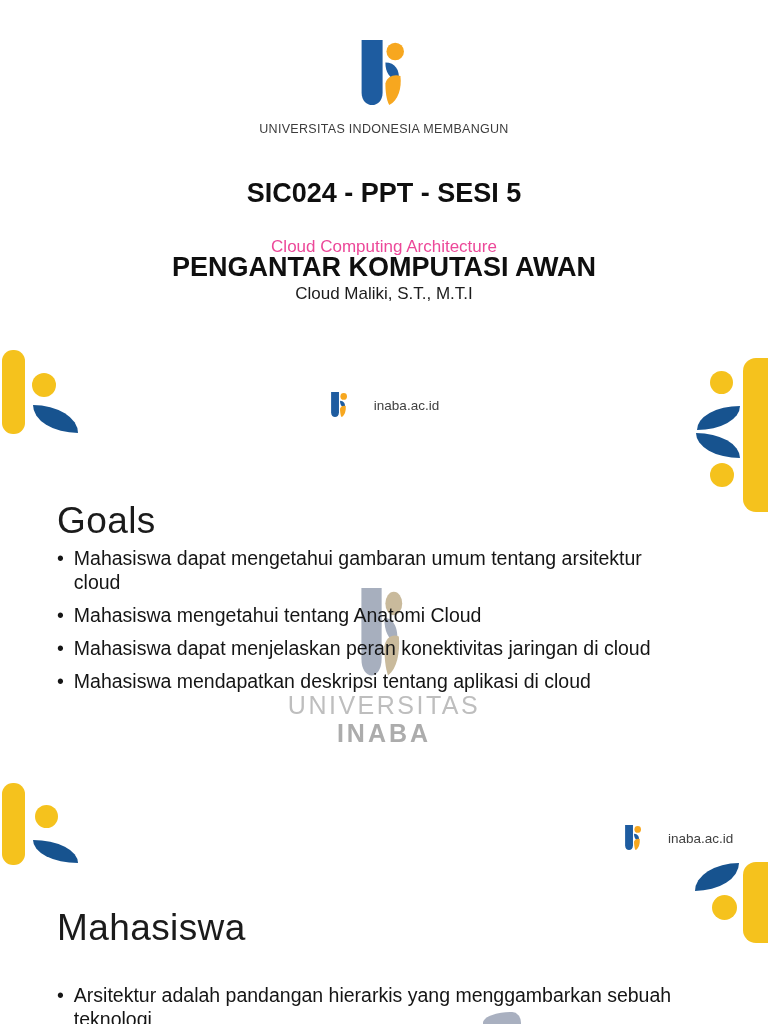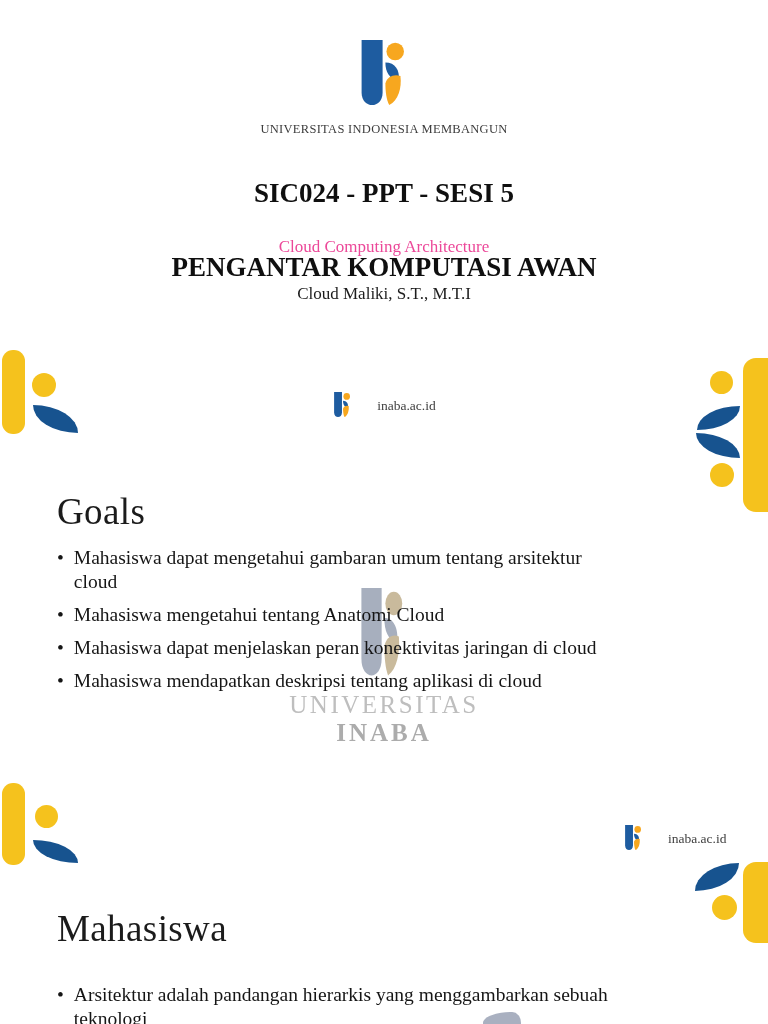--- a/index.html
+++ b/index.html
@@ -1,17 +1,17 @@
 <!DOCTYPE html>
 <html><head>
 <meta charset="utf-8">
 <style>
   html,body{margin:0;padding:0;background:#ffffff;}
   .page{position:relative;width:768px;height:1024px;background:#ffffff;overflow:hidden;
-        font-family:Liberation Serif, serif;color:#1a1a1a;}
+        font-family:Liberation Sans, sans-serif;color:#1a1a1a;}
 
   
   .abs{position:absolute;}
   .centered{left:0;right:0;text-align:center;}
   .m-b{fill:#1E5CA0}
   .m-o{fill:#F7A71F}
   .muted .m-b{fill:#A7AFBE}
   .muted .m-o{fill:#C9BA9C}
   .deco-y{background:#F5C21D;}
   .deco-b{background:#17538F;}
@@ -35,21 +35,21 @@
   .s2-leaf-r1{left:697px;top:406px;width:43px;height:24px;}
   .s2-leaf-r2{left:696px;top:433px;width:44px;height:25px;}
   .s2-dot-r2{left:710px;top:463px;width:24px;height:24px;}
 
   .site-row{display:flex;align-items:center;gap:24px;z-index:2;}
   .s2-site{top:392px;left:0;right:0;justify-content:center;}
   .site-row svg{width:21px;height:27px;flex:0 0 auto;}
   .site-label{font-size:13.5px;color:#414141;}
 
   .heading{font-size:37px;font-weight:400;color:#1b1b1b;letter-spacing:.4px;z-index:2;}
-  .s2-heading{left:57px;top:490px;}
+  .s2-heading{left:57px;top:500px;}
 
   .bullets{left:57px;width:690px;z-index:2;font-size:19.5px;color:#151515;}
   .s2-bullets{top:546px;}
   .bullet-item{display:flex;gap:10px;line-height:24px;margin-bottom:9px;}
   .bullet-dot{flex:0 0 auto;}
   .bullet-text{white-space:pre-line;}
 
   .wm-logo{left:356px;top:588px;width:54px;height:94px;z-index:1;}
   .wm-t1{top:691px;font-size:25px;letter-spacing:2.5px;color:#BEBEBE;z-index:1;}
   .wm-t2{top:719px;font-size:25px;font-weight:700;letter-spacing:3px;color:#ACACAC;z-index:1;}

